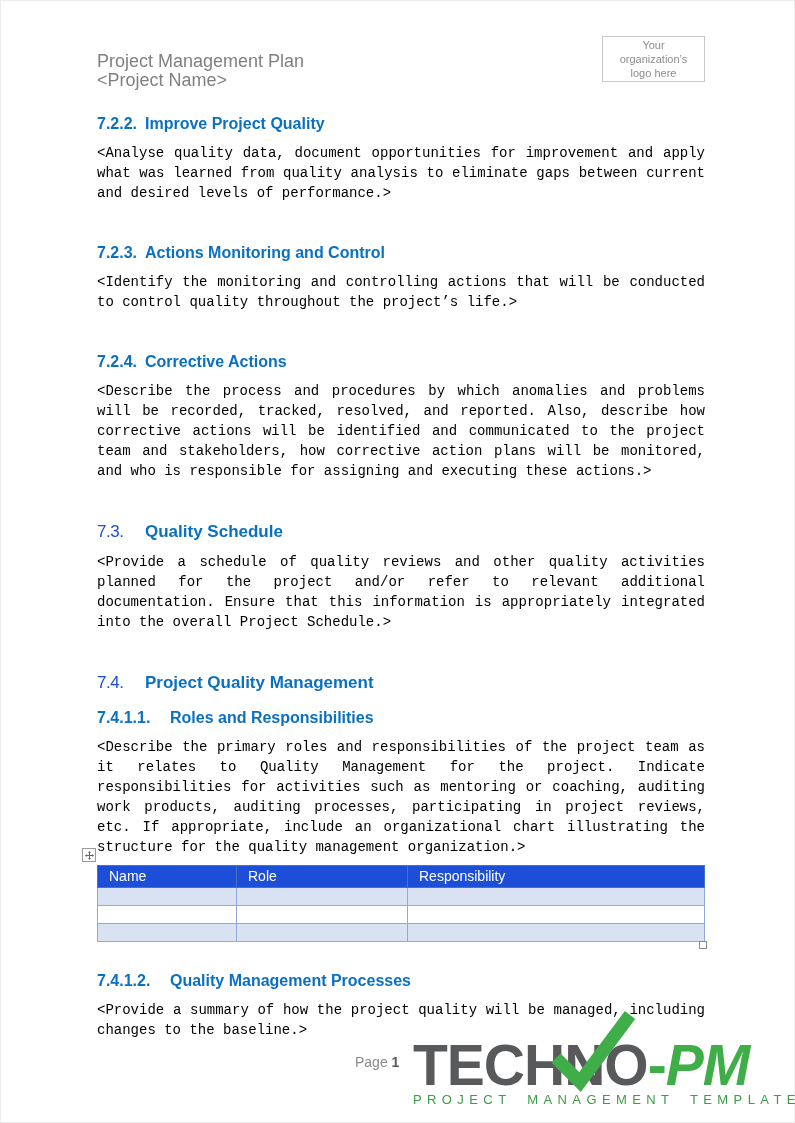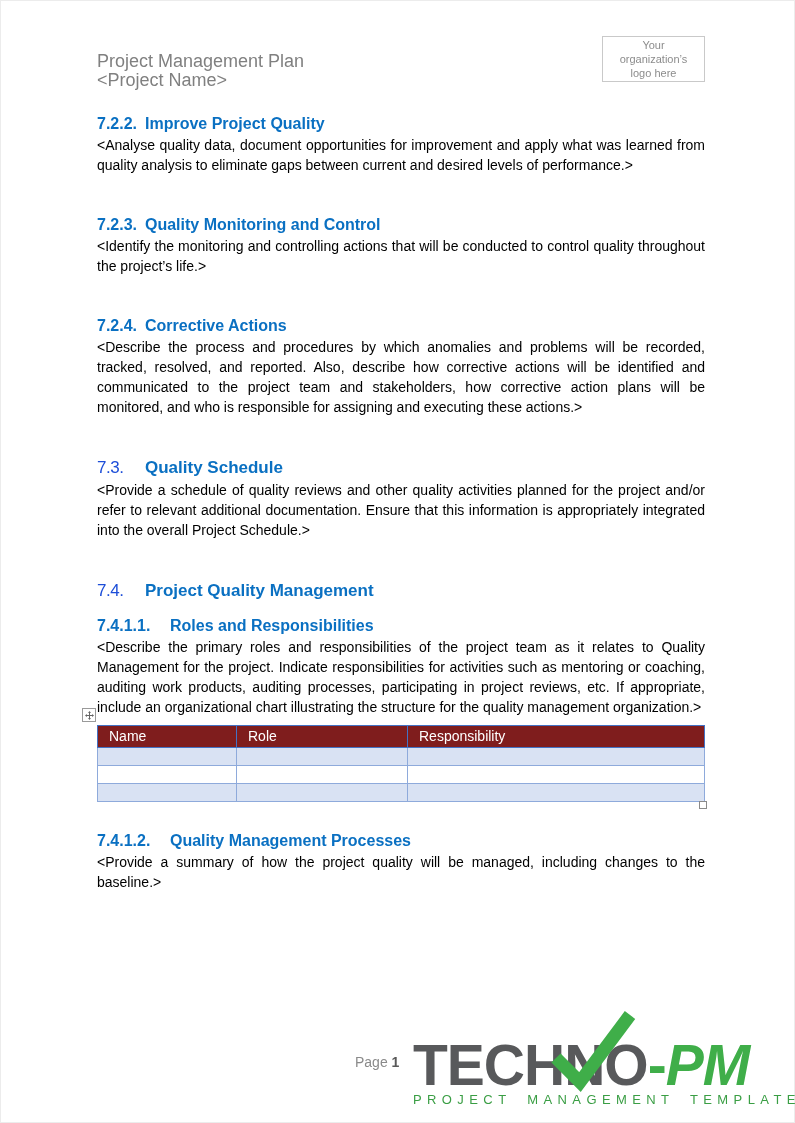--- a/index.html
+++ b/index.html
@@ -23,31 +23,32 @@
   .h .hnum { display:inline-block; }
   .h2, .h3 { font-size:16px; line-height:22px; }
   .h2 .hnum { min-width:48px; }
   .h3 .hnum { min-width:73px; }
   .h1 { font-size:17px; line-height:24px; }
   .h1 .hnum { min-width:48px; font-weight:400; letter-spacing:-0.5px; color:#1d4ed8; }
   .h2.first { margin-top:23px; }
   .h3.after-h1 { margin-top:12px; }
   .h3.after-table { margin-top:28px; }
   .para {
-    margin-top:0; font-size:14px; line-height:20px; color:#000;
+    margin-top:8px; font-size:14px; line-height:20px; color:#000;
     text-align:justify;
+    font-family:Liberation Mono, monospace;
   }
   
   .table-wrap { position:relative; margin-top:8px; width:607px; }
   .roles-table { border-collapse:collapse; width:607px; table-layout:fixed; }
   .roles-table col.c1 { width:139px; }
   .roles-table col.c2 { width:171px; }
   .roles-table col.c3 { width:297px; }
   .roles-table thead th {
-    background:#7f1d1d; color:#fff; font-weight:400; font-size:14px;
+    background:#1d4ed8; color:#fff; font-weight:400; font-size:14px;
     text-align:left; padding:2px 0 3px 11px; height:22px;
     border:1px solid #4472c4;
   }
   .roles-table tbody td { height:18px; border:1px solid #8eaadb; }
   .roles-table tbody tr.band td { background:#d9e2f3; }
   .move-handle {
     position:absolute; left:-15px; top:-17px; width:14px; height:14px;
     border:1px solid #9a9a9a; background:#fff;
     display:flex; align-items:center; justify-content:center;
   }
@@ -87,21 +88,21 @@
       <span>Your organization’s logo here</span>
     </div>
   </div>
 
   <div class="h h2 first">
     <span class="hnum">7.2.2.</span><span class="htxt">Improve Project Quality</span>
   </div>
   <p class="para">&lt;Analyse quality data, document opportunities for improvement and apply what was learned from quality analysis to eliminate gaps between current and desired levels of performance.&gt;</p>
 
   <div class="h h2">
-    <span class="hnum">7.2.3.</span><span class="htxt">Quality Monitoring and Control</span>
+    <span class="hnum">7.2.3.</span><span class="htxt">Actions Monitoring and Control</span>
   </div>
   <p class="para">&lt;Identify the monitoring and controlling actions that will be conducted to control quality throughout the project’s life.&gt;</p>
 
   <div class="h h2">
     <span class="hnum">7.2.4.</span><span class="htxt">Corrective Actions</span>
   </div>
   <p class="para">&lt;Describe the process and procedures by which anomalies and problems will be recorded, tracked, resolved, and reported. Also, describe how corrective actions will be identified and communicated to the project team and stakeholders, how corrective action plans will be monitored, and who is responsible for assigning and executing these actions.&gt;</p>
 
   <div class="h h1">
     <span class="hnum">7.3.</span><span class="htxt">Quality Schedule</span>

